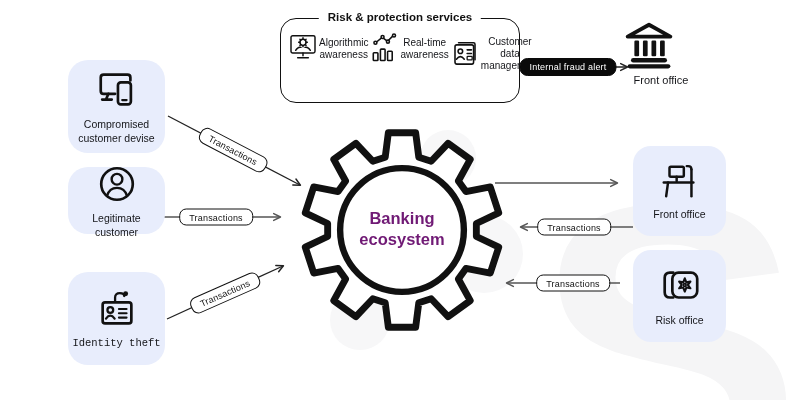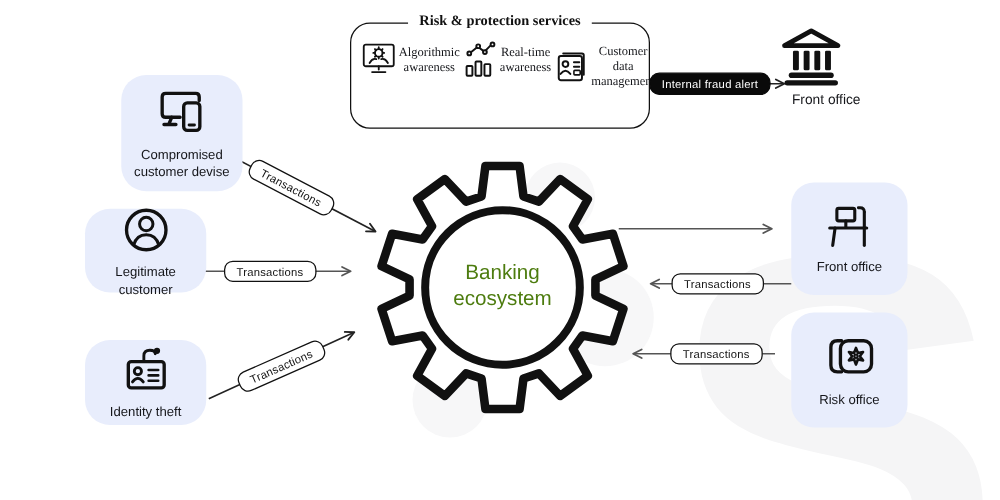--- a/index.html
+++ b/index.html
@@ -18,47 +18,47 @@
   .blob3{left:330px;top:290px;width:60px;height:60px;}
   .layer{position:absolute;inset:0;z-index:1;}
   
   .node{
     position:absolute;background:#e8edfc;border-radius:20px;
     display:flex;flex-direction:column;align-items:center;justify-content:center;
     text-align:center;padding:6px 4px;box-sizing:border-box;
   }
   .node .label{font-size:10.5px;font-weight:500;line-height:1.25;margin-top:6px;color:#15161a;}
   .n-left{left:68px;width:97px;}
-  .n1{top:60px;height:93px;margin-left:29px;}
+  .n1{top:60px;height:93px;}
   .n2{top:167px;height:67px;}
-  .n3{top:272px;height:68px;}
+  .n3{top:272px;height:93px;font-family:Liberation Mono, monospace;}
   .n-right{left:633px;width:93px;border-radius:18px;}
   .n4{top:146px;height:90px;}
   .n5{top:250px;height:92px;}
   
   .risk-panel{
     position:absolute;left:280px;top:18px;width:240px;height:85px;
-    border:1.6px solid #111;border-radius:16px;box-sizing:border-box;background:#fff;font-family:Liberation Serif, serif;
+    border:1.6px solid #111;border-radius:16px;box-sizing:border-box;background:#fff;
   }
   .risk-title{
     position:absolute;top:-8px;left:50%;transform:translateX(-50%);
     background:#fff;padding:0 9px;font-size:11.5px;font-weight:600;white-space:nowrap;color:#111;
   }
   .risk-items{display:flex;justify-content:space-around;align-items:flex-start;padding:13px 6px 0 6px;}
   .risk-item{display:flex;flex-direction:row;align-items:center;text-align:center;}
   .risk-item .label{font-size:10px;font-weight:500;line-height:1.2;margin-top:4px;color:#15161a;}
   .w1{max-width:72px;} .w2{max-width:58px;} .w3{max-width:84px;}
   
   .bank-node{position:absolute;left:622px;top:20px;width:78px;text-align:center;}
   .bank-node .label{font-size:11px;font-weight:500;margin-top:4px;color:#15161a;}
   
   .gear-wrap{position:absolute;left:292px;top:120px;width:220px;height:220px;}
   .gear-label{
     position:absolute;left:342px;top:208px;width:120px;text-align:center;
-    font-size:16.5px;font-weight:400;line-height:1.3;color:#4d7c0f;
+    font-size:16.5px;font-weight:700;line-height:1.3;color:#701a75;
   }
   
   .pill{
     position:absolute;white-space:nowrap;font-size:9px;letter-spacing:.2px;
     background:#fff;border:1.2px solid #111;border-radius:7px;padding:2.5px 9px;color:#111;
     transform:translate(-50%,-50%);
   }
   .pill.dark{background:#0a0a0a;color:#fff;border-color:#0a0a0a;border-radius:8px;padding:3px 9px;font-size:9px;}
   .rot-dn{transform:translate(-50%,-50%) rotate(27.6deg);}
   .rot-up{transform:translate(-50%,-50%) rotate(-23.8deg);}

